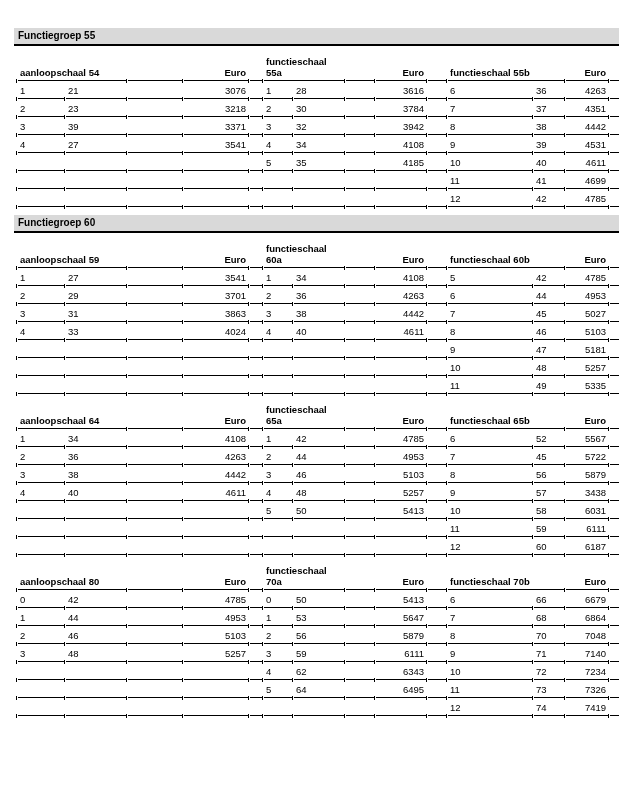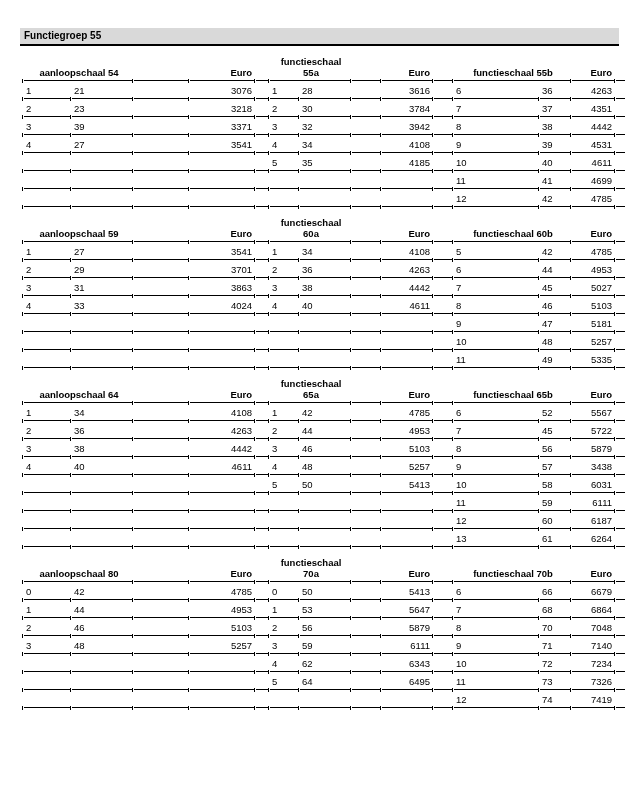--- a/index.html
+++ b/index.html
@@ -3,21 +3,21 @@
 <meta charset="utf-8">
 <style>
   * { margin:0; padding:0; box-sizing:border-box; }
   html,body { background:#ffffff; }
   body {
     width:628px; height:811px;
     font-family:"Liberation Sans", sans-serif;
     color:#000;
     overflow:hidden;
   }
-  .page { padding:28px 9px 0 20px; }
+  .page { padding:28px 9px 0 14px; }
   .section { margin-bottom:8px; }
   .title-bar {
     background:#d9d9d9;
     border-bottom:2px solid #000;
     height:18px;
     line-height:16px;
     padding-left:4px;
     font-size:10px;
     font-weight:bold;
   }
@@ -44,21 +44,21 @@
     left:-2px;
     bottom:-3px;
     width:1px;
     height:4px;
     background:#000;
   }
   .scale-table th {
     font-weight:bold;
     height:27px;
     line-height:11px;
-    text-align:center;
+    text-align:left;
     white-space:normal;
   }
   .scale-table td {
     height:18px;
     line-height:10px;
     white-space:nowrap;
   }
   .scale-table .euro { text-align:right; padding-right:2px; padding-left:0; }
 </style>
 </head>
@@ -213,20 +213,23 @@
             <td>12</td>
             <td>42</td>
             <td class="euro">4785</td>
             <td></td>
           </tr>
         </tbody>
     </table>
   </div>
 
   <div class="section">
+    <div class="title-bar">
+      <span>Functiegroep 60</span>
+    </div>
     <table class="scale-table">
       <colgroup>
         <col style="width:46px">
           <col style="width:60px">
           <col style="width:54px">
           <col style="width:64px">
         <col style="width:12px">
           <col style="width:28px">
           <col style="width:50px">
           <col style="width:28px">
@@ -508,36 +511,20 @@
             <td></td>
             <td></td>
             <td></td>
             <td class="euro"></td>
             <td></td>
             <td>12</td>
             <td>60</td>
             <td class="euro">6187</td>
             <td></td>
           </tr>
-          <tr>
-            <td></td>
-            <td></td>
-            <td></td>
-            <td class="euro"></td>
-            <td></td>
-            <td></td>
-            <td></td>
-            <td></td>
-            <td class="euro"></td>
-            <td></td>
-            <td>13</td>
-            <td>61</td>
-            <td class="euro">6264</td>
-            <td></td>
-          </tr>
         </tbody>
     </table>
   </div>
 
   <div class="section">
     <table class="scale-table">
       <colgroup>
         <col style="width:46px">
           <col style="width:60px">
           <col style="width:54px">

